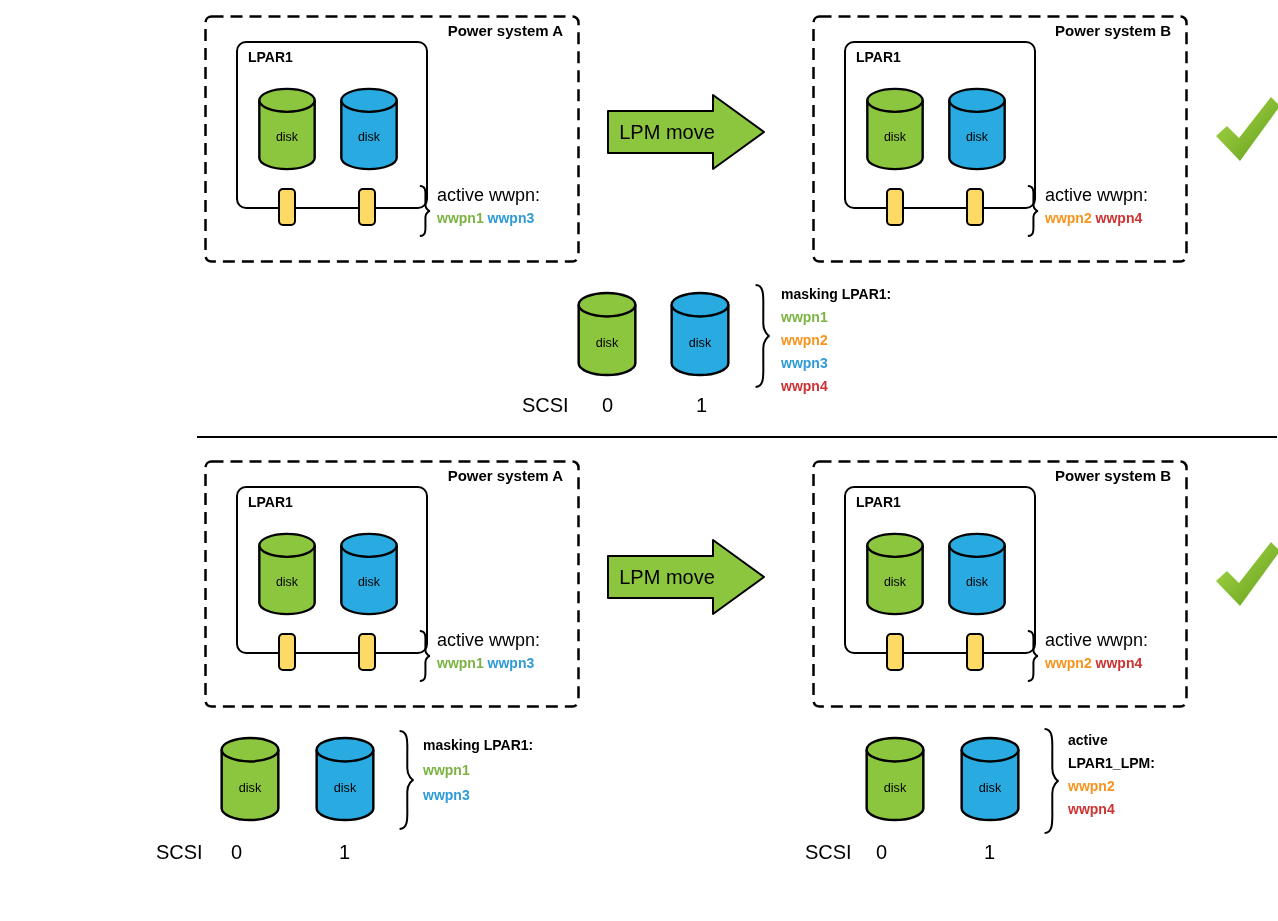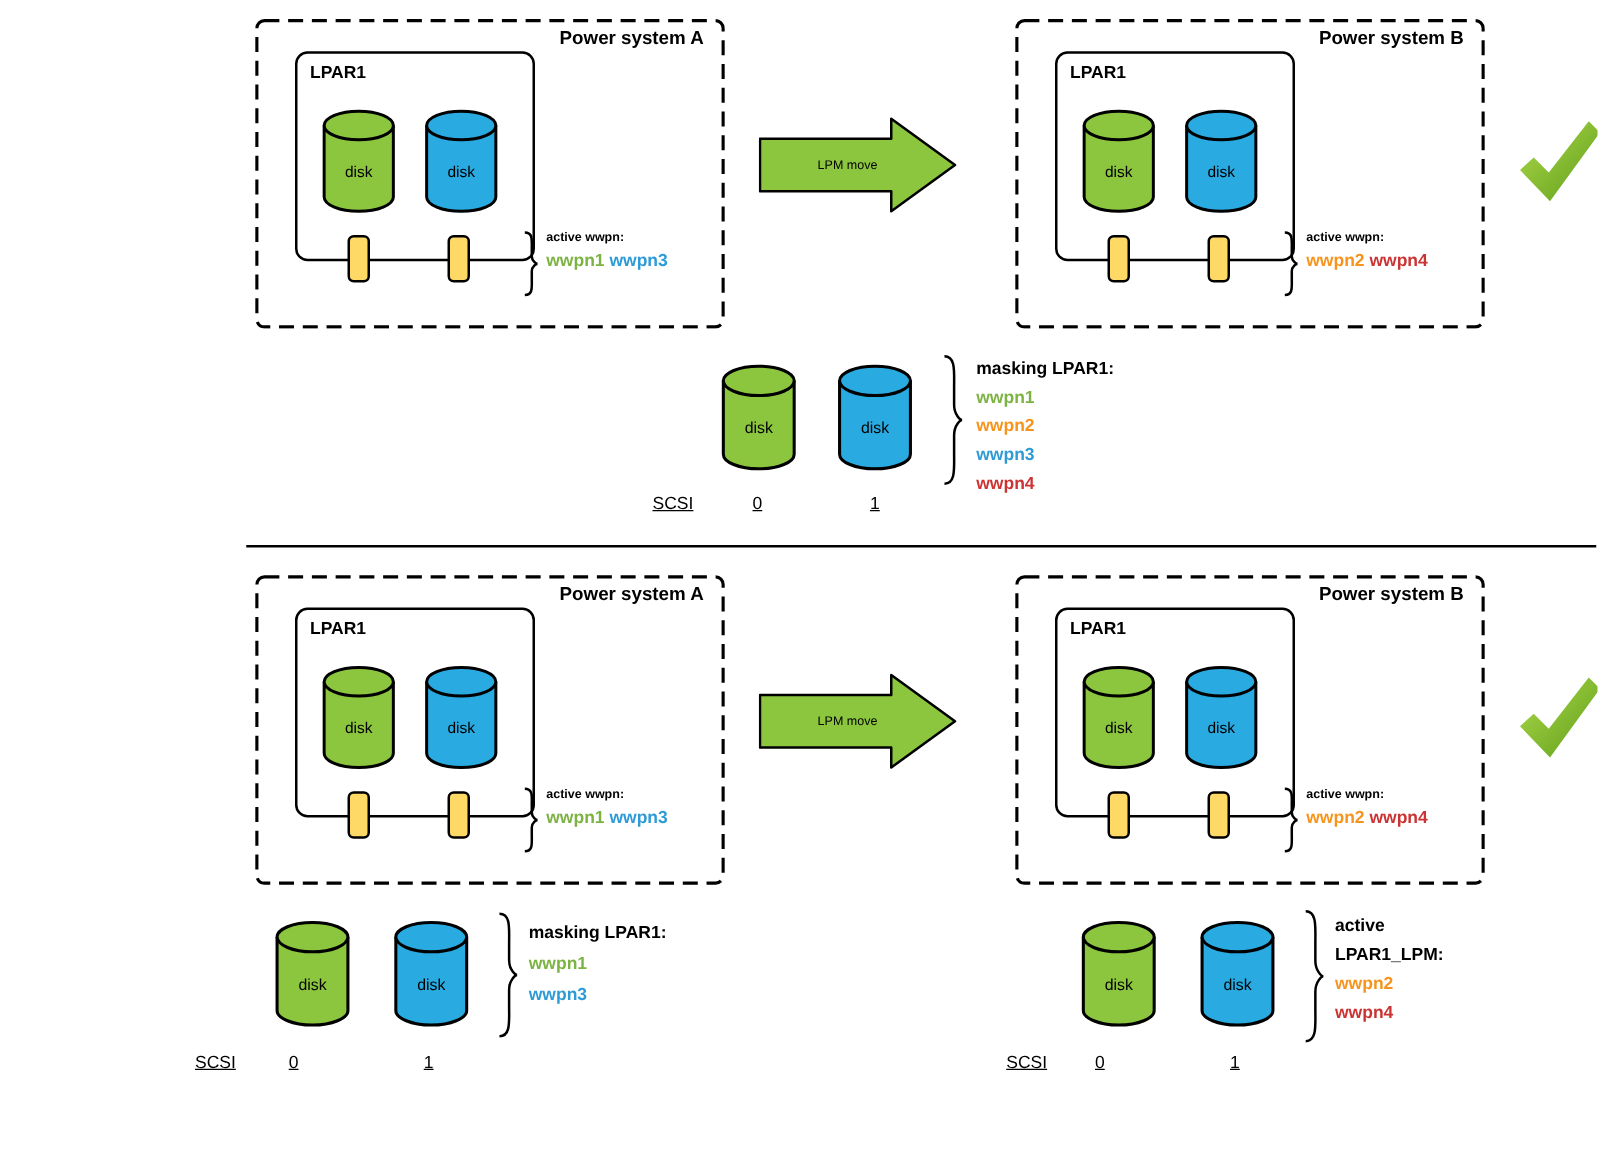--- a/index.html
+++ b/index.html
@@ -27,42 +27,42 @@
   .disk.st { width:66px; height:86px; }
 
   
   .adapter { position:absolute; width:18px; height:38px; background:var(--adapter-yellow); border:2px solid #000; border-radius:5px; }
   .lpar .ad1 { left:40px; top:145px; }
   .lpar .ad2 { left:120px; top:145px; }
 
   
   .active-group { position:absolute; left:214px; top:170px; display:flex; }
   .active-text { margin-left:6px; }
-  .active-text .line1 { font-size:10px; font-weight:bold; }
+  .active-text .line1 { font-size:18px; font-weight:normal; }
   .active-text .line2 { font-size:14px; font-weight:bold; margin-top:4px; }
   .brace { flex:none; overflow:visible; }
 
   
   .c1 { color:var(--wwpn1); }
   .c2 { color:var(--wwpn2); }
   .c3 { color:var(--wwpn3); }
   .c4 { color:var(--wwpn4); }
 
   
   .arrow { position:absolute; width:160px; height:80px; }
-  .arrow-label { position:absolute; left:15px; top:0; width:112px; height:80px; display:flex; align-items:center; justify-content:center; font-size:10px; }
+  .arrow-label { position:absolute; left:4px; top:0; width:112px; height:80px; display:flex; align-items:center; justify-content:center; font-size:20px; }
 
   
   .check { position:absolute; width:72px; height:72px; }
 
   
   .mask-text { position:absolute; font-size:14px; font-weight:bold; line-height:23px; }
 
   
-  .scsi { position:absolute; font-size:14px;text-decoration:underline; }
+  .scsi { position:absolute; font-size:20px; }
 
   .divider { position:absolute; left:178px; top:436px; width:1080px; height:0; border-top:2px solid #000; }
 </style>
 </head>
 <body>
 
 <div class="canvas">
 
   <div class="sys" style="left:185px;top:15px">
     <svg class="sys-border" width="376" height="248">

